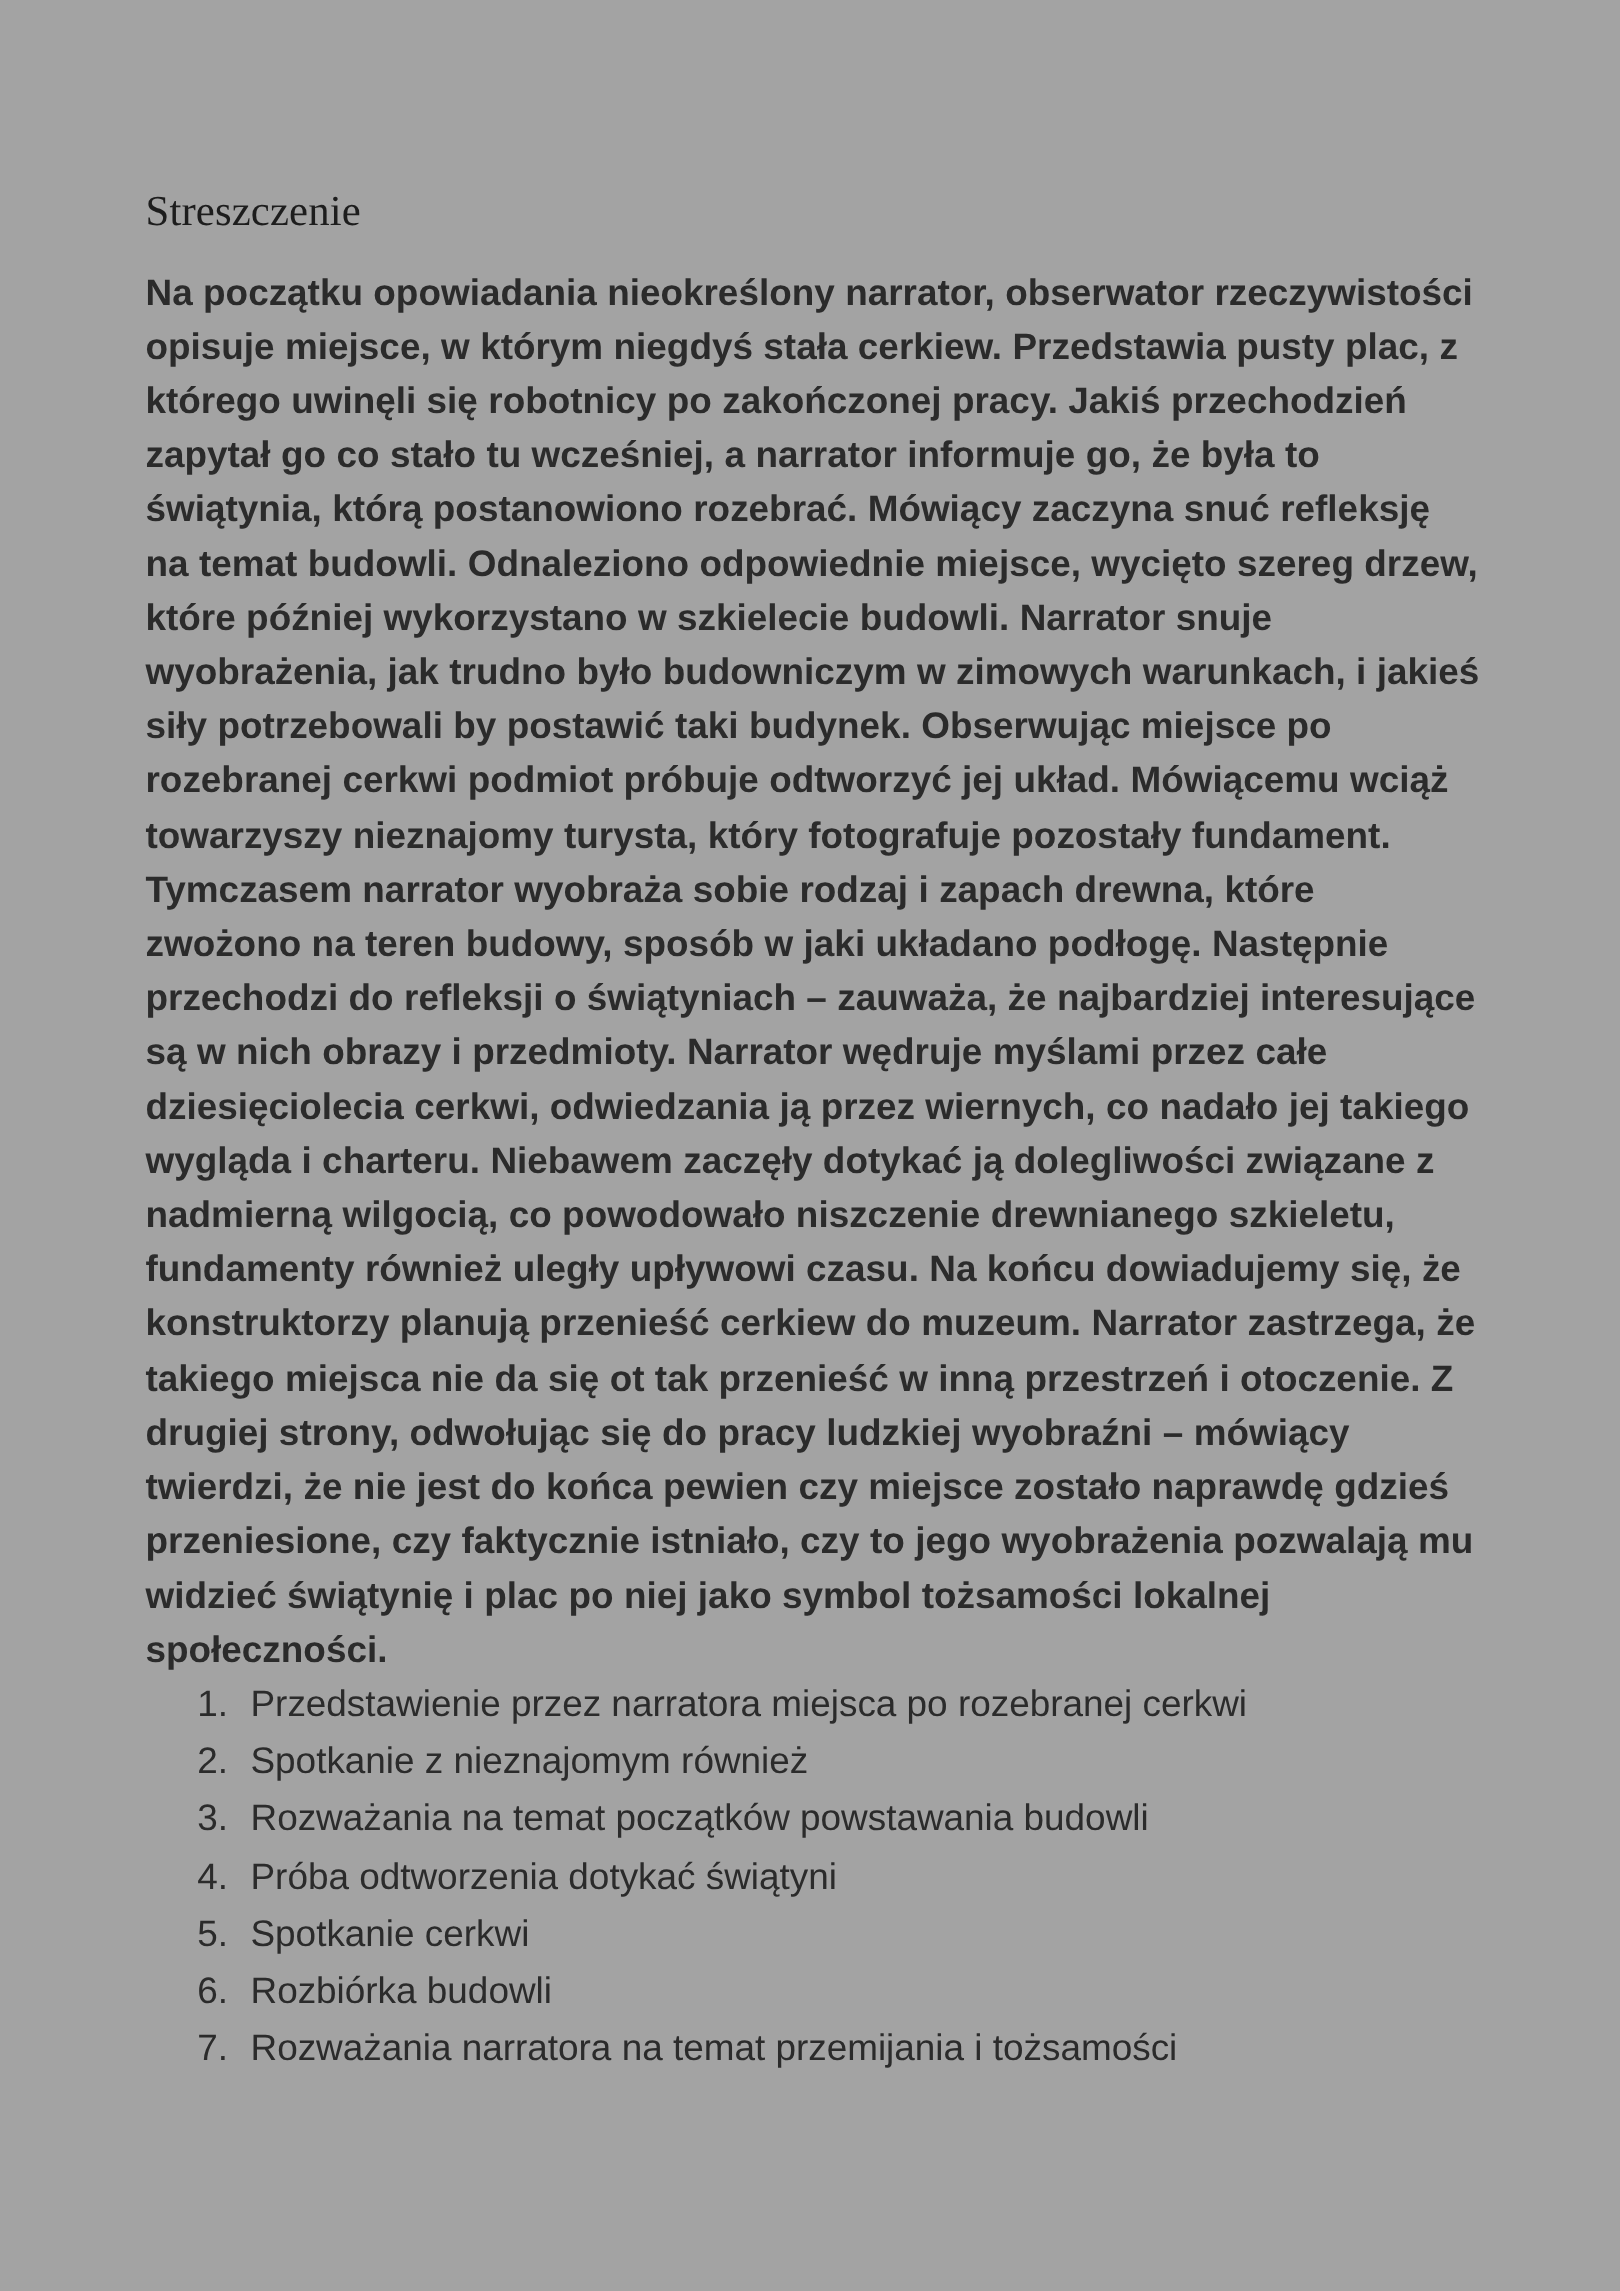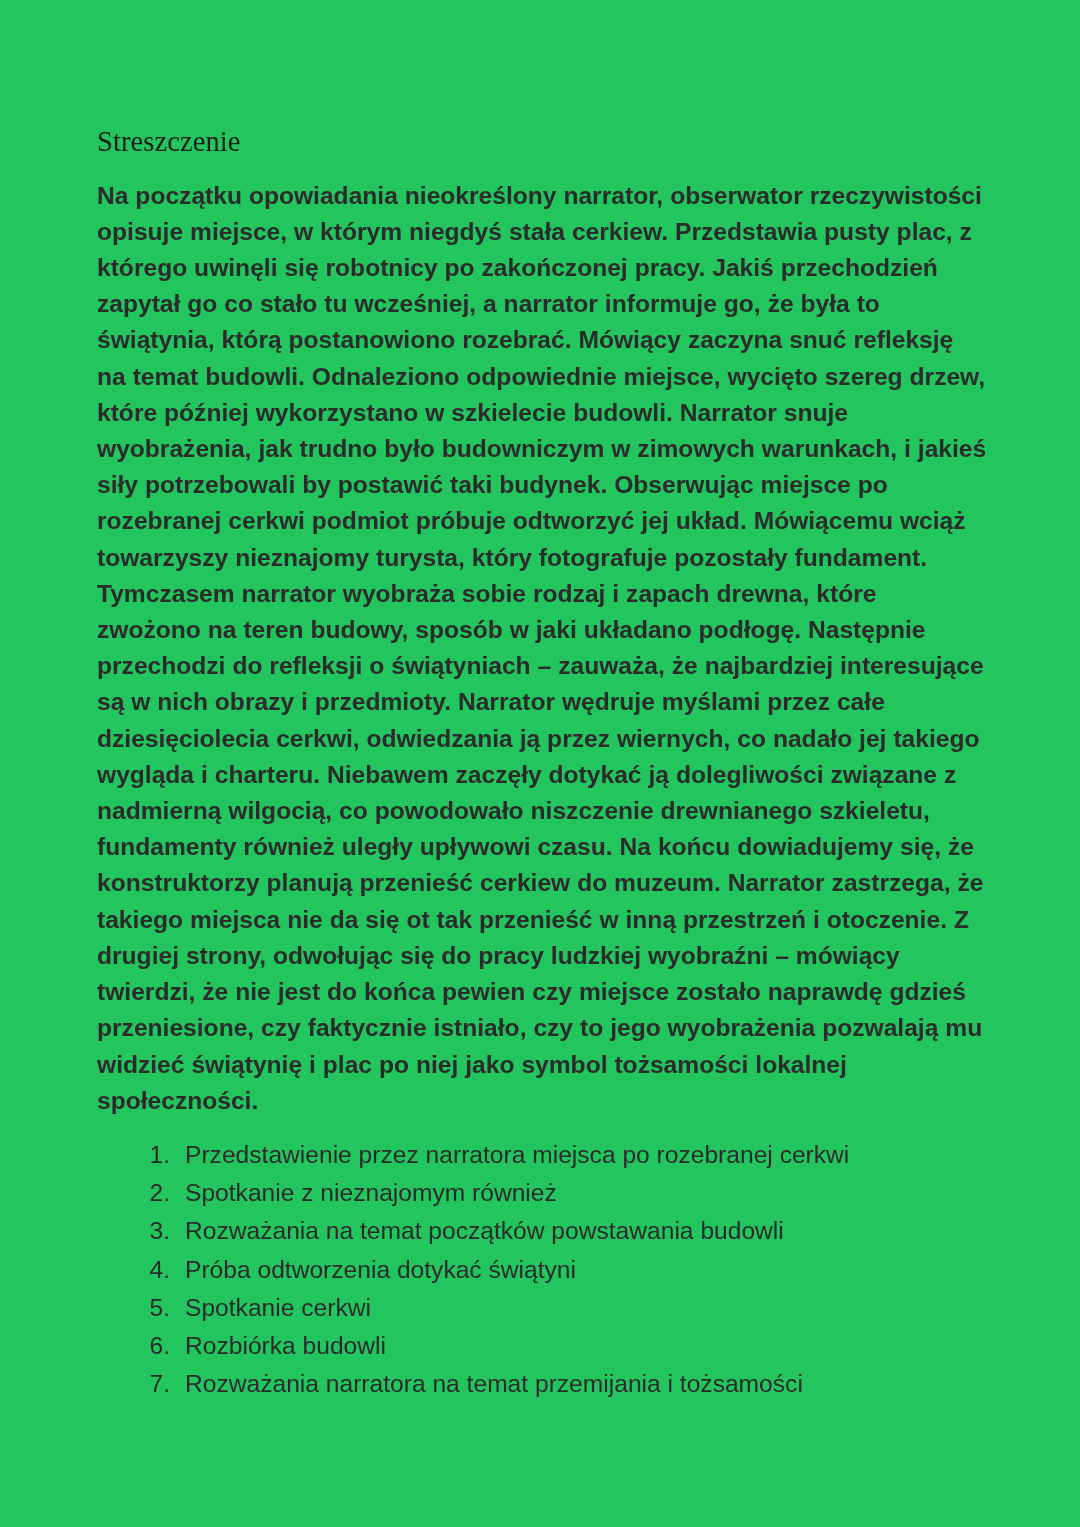--- a/index.html
+++ b/index.html
@@ -13,21 +13,21 @@
     height: 1527px;
     font-family: "Liberation Sans", "DejaVu Sans", sans-serif;
     color: #262626;
     -webkit-font-smoothing: antialiased;
     overflow: hidden;
   }
   .page {
     position: relative;
     width: 1080px;
     height: 1527px;
-    background: #22c55e;
+    background: #a3a3a3;
     box-sizing: border-box;
     padding: 124px 95px 0 97px;
   }
   .section-heading {
     font-family: "Liberation Serif", "DejaVu Serif", serif;
     font-size: 28.5px;
     font-weight: 400;
     line-height: 1.25;
     color: #1d1d1d;
     margin: 0 0 18px 0;
@@ -42,21 +42,21 @@
     font-size: 24.6px;
     font-weight: 700;
     line-height: 36.2px;
     color: #2b2b2b;
     margin: 0;
     width: 890px;
     text-align: left;
     word-spacing: 0.1px;
   }
   ol.event-plan {
-    margin: 18px;
+    margin: 0;
     padding: 0 0 0 0;
     list-style: none;
     counter-reset: plan-counter;
   }
   ol.event-plan > li {
     counter-increment: plan-counter;
     position: relative;
     font-family: "Liberation Sans", "DejaVu Sans", sans-serif;
     font-size: 24.6px;
     line-height: 36.2px;

